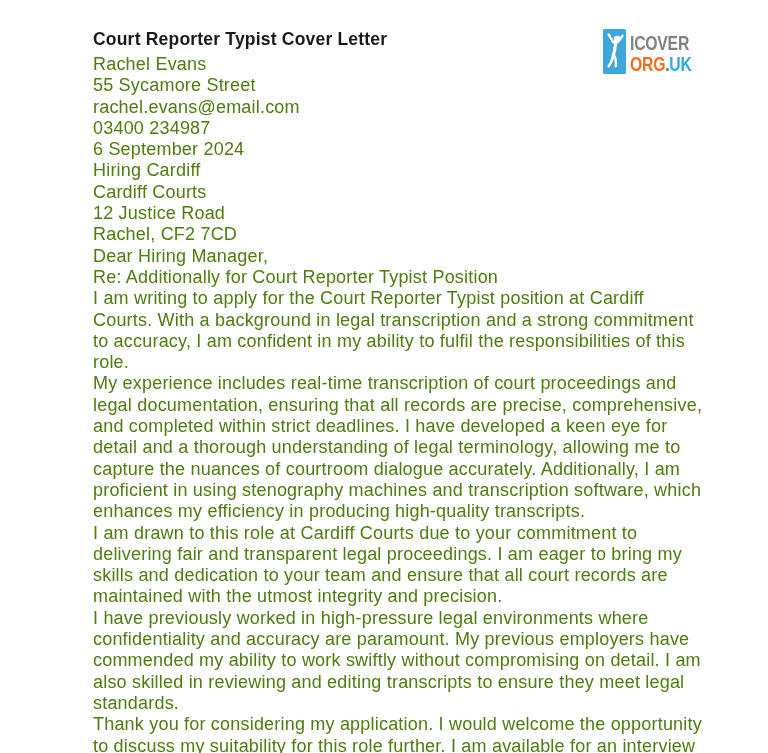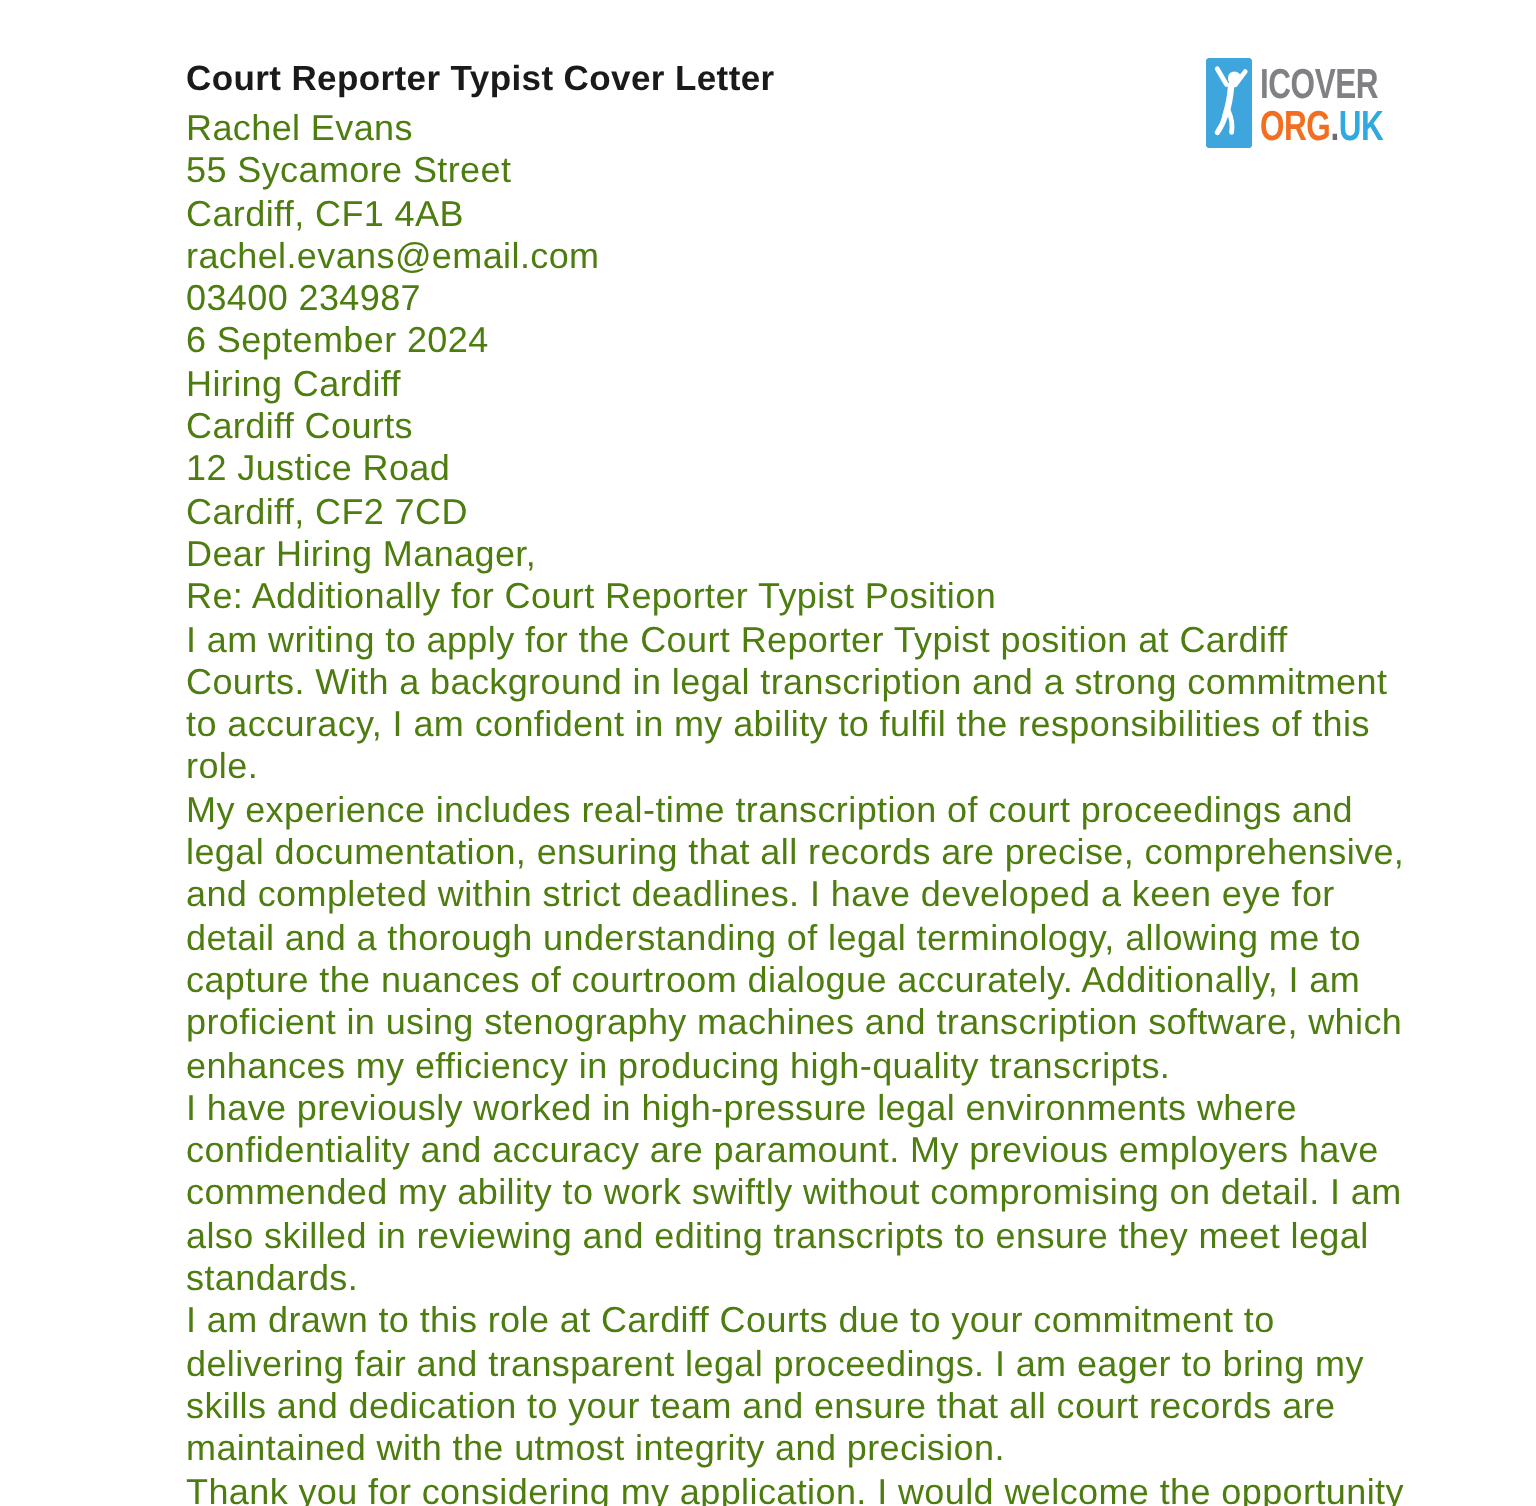--- a/index.html
+++ b/index.html
@@ -98,33 +98,32 @@
       <div class="logo-line2"><span class="logo-org">ORG</span><span class="logo-dot">.</span><span class="logo-uk">UK</span></div>
     </div>
   </div>
 
   <div class="content">
     <h1 class="doc-title">Court Reporter Typist Cover Letter</h1>
 
     <div class="letter-text">
       <div class="line">Rachel Evans</div>
       <div class="line">55 Sycamore Street</div>
-      <div class="line">Cardiff, CF1 4AB</div>
       <div class="line">rachel.evans@email.com</div>
       <div class="line">03400 234987</div>
       <div class="line">6 September 2024</div>
       <div class="line">Hiring Cardiff</div>
       <div class="line">Cardiff Courts</div>
       <div class="line">12 Justice Road</div>
-      <div class="line">Cardiff, CF2 7CD</div>
+      <div class="line">Rachel, CF2 7CD</div>
       <div class="line">Dear Hiring Manager,</div>
       <div class="line">Re: Additionally for Court Reporter Typist Position</div>
       <p>I am writing to apply for the Court Reporter Typist position at Cardiff Courts. With a background in legal transcription and a strong commitment to accuracy, I am confident in my ability to fulfil the responsibilities of this role.</p>
       <p>My experience includes real-time transcription of court proceedings and legal documentation, ensuring that all records are precise, comprehensive, and completed within strict deadlines. I have developed a keen eye for detail and a thorough understanding of legal terminology, allowing me to capture the nuances of courtroom dialogue accurately. Additionally, I am proficient in using stenography machines and transcription software, which enhances my efficiency in producing high-quality transcripts.</p>
+      <p>I am drawn to this role at Cardiff Courts due to your commitment to delivering fair and transparent legal proceedings. I am eager to bring my skills and dedication to your team and ensure that all court records are maintained with the utmost integrity and precision.</p>
       <p>I have previously worked in high-pressure legal environments where confidentiality and accuracy are paramount. My previous employers have commended my ability to work swiftly without compromising on detail. I am also skilled in reviewing and editing transcripts to ensure they meet legal standards.</p>
-      <p>I am drawn to this role at Cardiff Courts due to your commitment to delivering fair and transparent legal proceedings. I am eager to bring my skills and dedication to your team and ensure that all court records are maintained with the utmost integrity and precision.</p>
       <p>Thank you for considering my application. I would welcome the opportunity to discuss my suitability for this role further. I am available for an interview at your earliest convenience.</p>
       <div class="line">Yours sincerely,</div>
       <div class="line">Rachel Evans</div>
     </div>
   </div>
 
 </div>
 
 </body></html>

